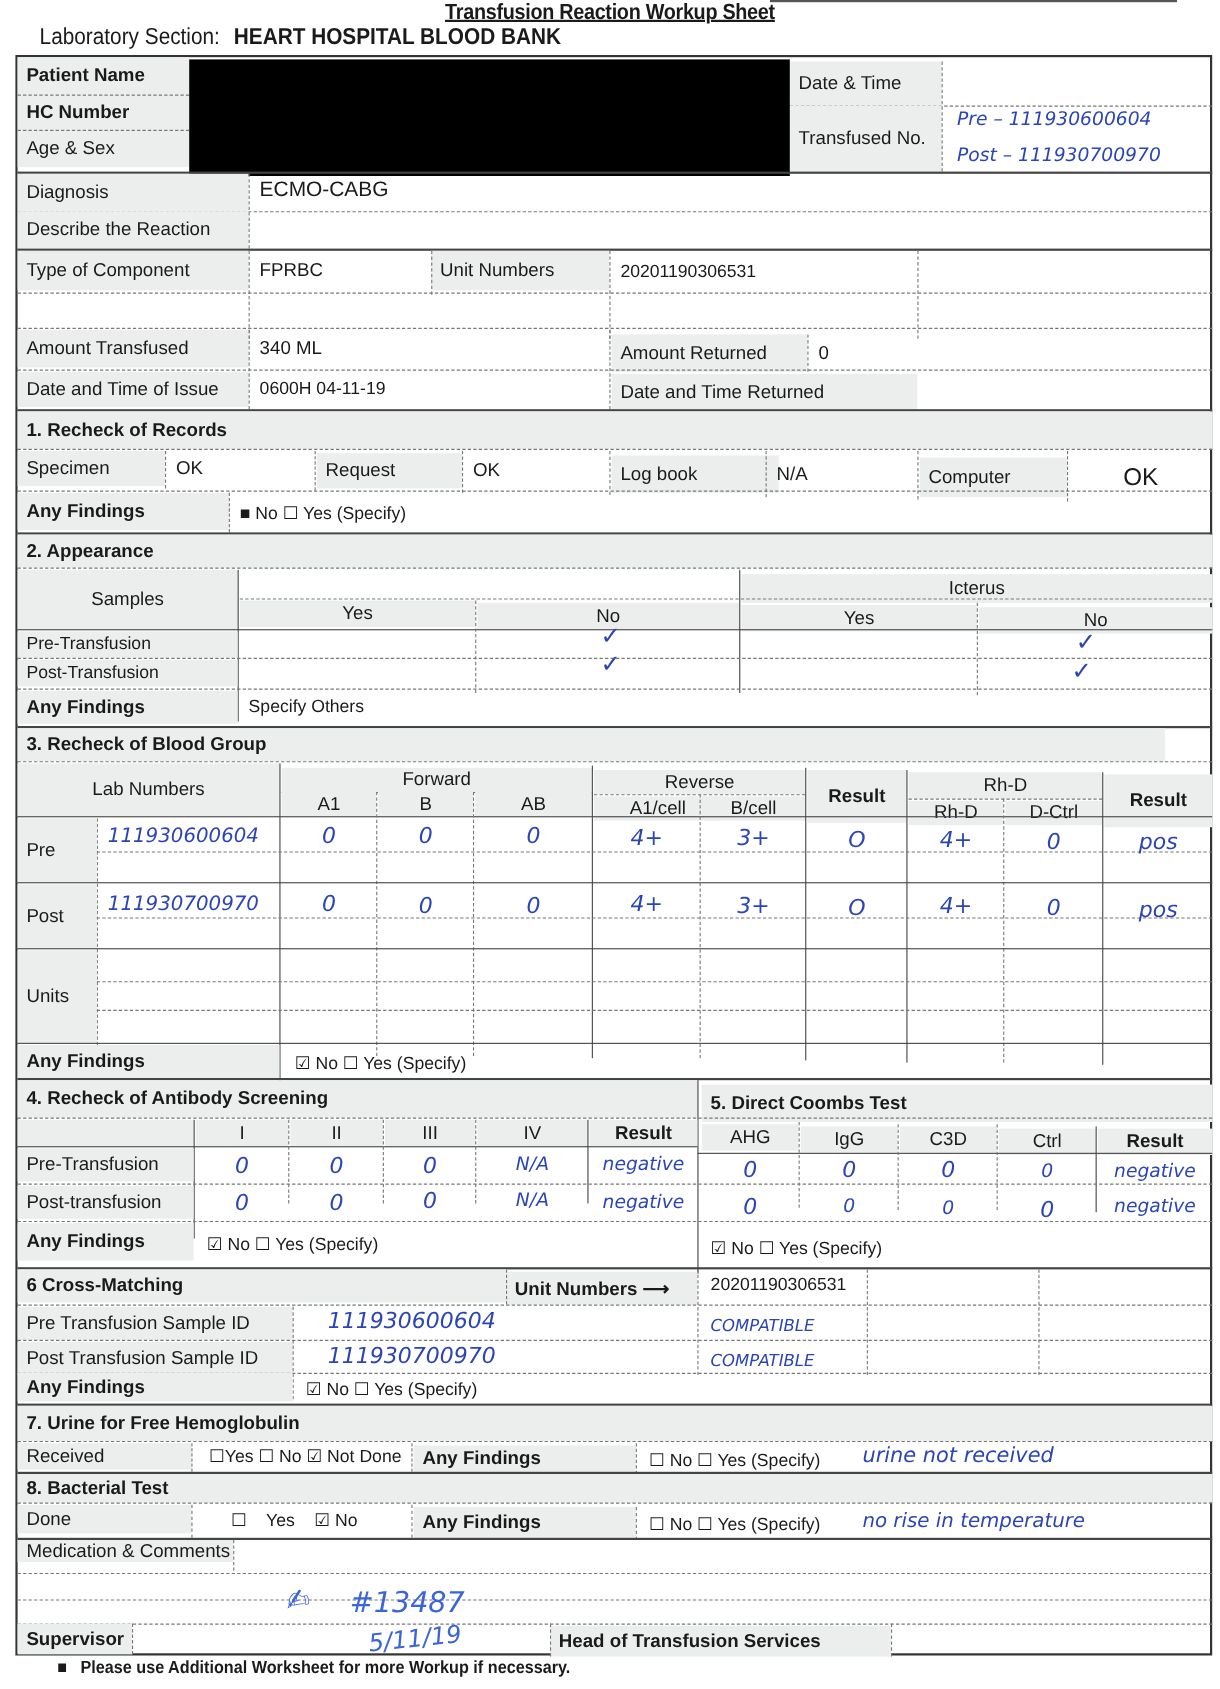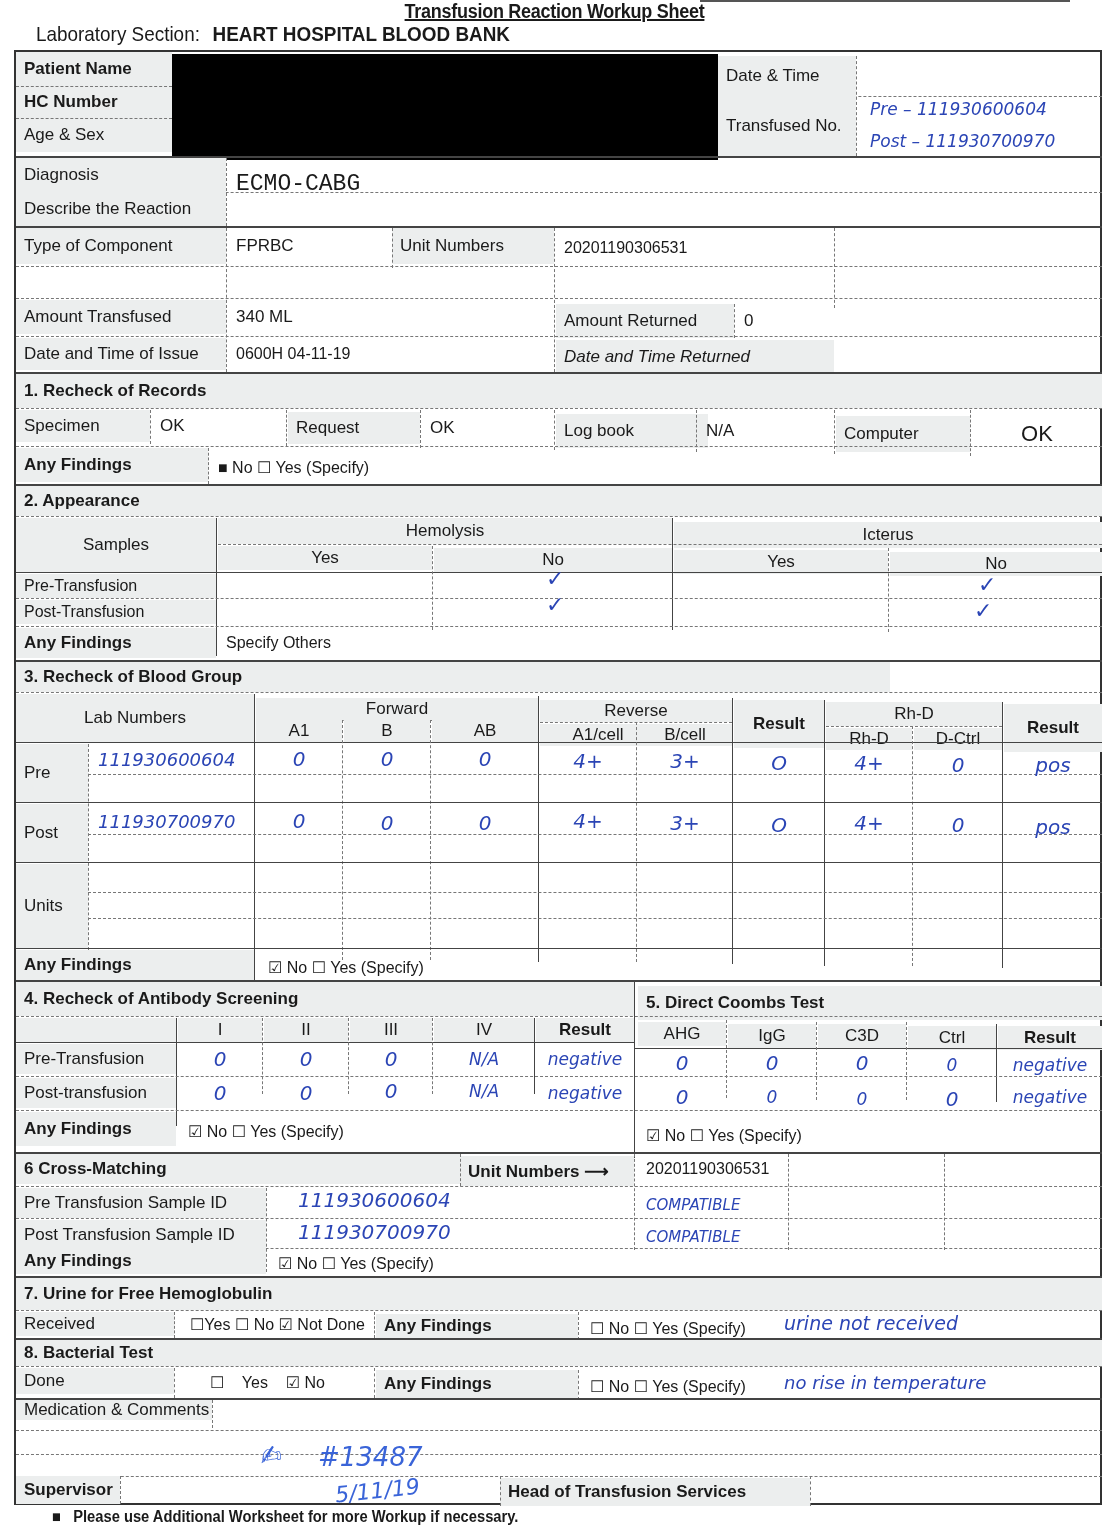--- a/index.html
+++ b/index.html
@@ -45,21 +45,21 @@
   <div class="hl" style="left:702px;top:44px;width:384px;"></div>
   <div class="cell lbl" style="left:702px;top:44px;width:138px;height:60px;">Transfused No.</div>
   <div class="vl" style="left:840px;top:4px;height:100px;"></div>
   <div class="cell hw" style="left:846px;top:42px;height:30px;font-size:17px;">Pre – 111930600604</div>
   <div class="cell hw" style="left:846px;top:74px;height:30px;font-size:17px;">Post – 111930700970</div>
 
   <div class="redact" style="left:156px;top:2px;width:546px;height:106px;"></div>
 
   <div class="hs" style="left:0;top:104px;width:1086px;"></div>
   <div class="cell lbl" style="left:0;top:106px;width:210px;height:34px;">Diagnosis</div>
-  <div class="cell" style="left:212px;top:115px;width:870px;height:34px;font-size:23px;font-family:Liberation Mono, monospace;">ECMO-CABG</div>
+  <div class="cell" style="left:212px;top:104px;width:870px;height:34px;font-size:19px;">ECMO-CABG</div>
   <div class="hl" style="left:0;top:140px;width:1086px;"></div>
   <div class="cell lbl" style="left:0;top:140px;width:210px;height:34px;">Describe the Reaction</div>
   <div class="cell" style="left:212px;top:140px;width:870px;height:34px;"></div>
   <div class="vl" style="left:210px;top:106px;height:68px;"></div>
 
   <div class="hs" style="left:0;top:174px;width:1086px;"></div>
   <div class="cell lbl" style="left:0;top:176px;width:210px;height:36px;">Type of Component</div>
   <div class="cell" style="left:212px;top:176px;width:164px;height:36px;">FPRBC</div>
   <div class="cell lbl" style="left:376px;top:176px;width:162px;height:36px;">Unit Numbers</div>
   <div class="cell" style="left:540px;top:176px;width:278px;height:40px;font-size:16px;">20201190306531</div>
@@ -70,21 +70,21 @@
   <div class="hl" style="left:0;top:214px;width:1086px;"></div>
   <div class="hl" style="left:0;top:246px;width:1086px;"></div>
 
   <div class="cell lbl" style="left:0;top:248px;width:210px;height:34px;">Amount Transfused</div>
   <div class="cell" style="left:212px;top:248px;width:326px;height:34px;">340 ML</div>
   <div class="cell lbl" style="left:540px;top:252px;width:178px;height:34px;">Amount Returned</div>
   <div class="cell" style="left:720px;top:252px;width:366px;height:34px;">0</div>
   <div class="hl" style="left:0;top:284px;width:1086px;"></div>
   <div class="cell lbl" style="left:0;top:286px;width:210px;height:32px;">Date and Time of Issue</div>
   <div class="cell" style="left:212px;top:286px;width:326px;height:32px;font-size:16px;">0600H 04-11-19</div>
-  <div class="cell lbl" style="left:540px;top:288px;width:278px;height:34px;font-style:italic;">Date and Time Returned</div>
+  <div class="cell lbl" style="left:540px;top:288px;width:278px;height:34px;">Date and Time Returned</div>
   <div class="cell" style="left:820px;top:288px;width:266px;height:34px;"></div>
   <div class="vl" style="left:210px;top:248px;height:72px;"></div>
   <div class="vl" style="left:538px;top:248px;height:72px;"></div>
   <div class="vl" style="left:718px;top:252px;height:34px;"></div>
 
   <div class="hs" style="left:0;top:320px;width:1086px;"></div>
   <div class="cell lbl b" style="left:0;top:322px;width:1086px;height:34px;">1. Recheck of Records</div>
   <div class="hl" style="left:0;top:356px;width:1086px;"></div>
   <div class="cell lbl" style="left:0;top:358px;width:134px;height:32px;">Specimen</div>
   <div class="cell" style="left:136px;top:358px;width:134px;height:32px;">OK</div>
@@ -103,21 +103,20 @@
   <div class="vl" style="left:954px;top:358px;height:46px;"></div>
   <div class="hl" style="left:0;top:394px;width:1086px;"></div>
   <div class="cell lbl b" style="left:0;top:396px;width:192px;height:34px;">Any Findings</div>
   <div class="cell" style="left:194px;top:398px;width:892px;height:34px;font-size:16px;">■ No ☐ Yes (Specify)</div>
   <div class="vl" style="left:192px;top:396px;height:36px;"></div>
 
   <div class="hs" style="left:0;top:432px;width:1086px;"></div>
   <div class="cell lbl b" style="left:0;top:434px;width:1086px;height:30px;">2. Appearance</div>
   <div class="hl" style="left:0;top:464px;width:1086px;"></div>
   <div class="cell lbl c" style="left:0;top:466px;width:200px;height:54px;">Samples</div>
-  <div class="cell lbl c" style="left:202px;top:466px;width:454px;height:26px;">Hemolysis</div>
   <div class="cell lbl c" style="left:658px;top:470px;width:428px;height:26px;">Icterus</div>
   <div class="hl" style="left:202px;top:492px;width:884px;"></div>
   <div class="cell lbl c" style="left:202px;top:494px;width:214px;height:24px;">Yes</div>
   <div class="cell lbl c" style="left:418px;top:496px;width:238px;height:24px;">No</div>
   <div class="cell lbl c" style="left:658px;top:498px;width:214px;height:24px;">Yes</div>
   <div class="cell lbl c" style="left:874px;top:500px;width:212px;height:24px;">No</div>
   <div class="hs" style="left:0;top:520px;width:1086px;height:1px;"></div>
   <div class="vs" style="left:200px;top:466px;height:138px;width:1px;"></div>
   <div class="vl" style="left:416px;top:494px;height:84px;"></div>
   <div class="vs" style="left:656px;top:466px;height:112px;width:1px;"></div>
@@ -128,21 +127,21 @@
   <div class="cell lbl" style="left:0;top:548px;width:200px;height:24px;font-size:16px;">Post-Transfusion</div>
   <div class="hl" style="left:0;top:574px;width:1086px;"></div>
   <div class="check" style="left:530px;top:514px;">✓</div>
   <div class="check" style="left:530px;top:540px;">✓</div>
   <div class="check" style="left:962px;top:520px;">✓</div>
   <div class="check" style="left:958px;top:546px;">✓</div>
   <div class="cell lbl b" style="left:0;top:576px;width:200px;height:30px;">Any Findings</div>
   <div class="cell" style="left:202px;top:576px;width:884px;height:30px;font-size:16px;">Specify Others</div>
 
   <div class="hs" style="left:0;top:608px;width:1086px;"></div>
-  <div class="cell lbl b" style="left:0;top:610px;width:874px;height:30px;">3. Recheck of Blood Group</div>
+  <div class="cell lbl b" style="left:0;top:610px;width:1043px;height:30px;">3. Recheck of Blood Group</div>
   <div class="hl" style="left:0;top:640px;width:1086px;"></div>
   <div class="cell lbl c" style="left:0;top:642px;width:238px;height:48px;">Lab Numbers</div>
   <div class="cell lbl c" style="left:240px;top:646px;width:282px;height:22px;">Forward</div>
   <div class="cell lbl c" style="left:524px;top:648px;width:192px;height:22px;">Reverse</div>
   <div class="cell lbl c b" style="left:718px;top:648px;width:90px;height:48px;">Result</div>
   <div class="cell lbl c" style="left:810px;top:650px;width:176px;height:24px;">Rh-D</div>
   <div class="cell lbl c b" style="left:988px;top:652px;width:98px;height:48px;">Result</div>
   <div class="hl" style="left:240px;top:668px;width:282px;"></div>
   <div class="hl" style="left:524px;top:670px;width:192px;"></div>
   <div class="hl" style="left:810px;top:674px;width:176px;"></div>

